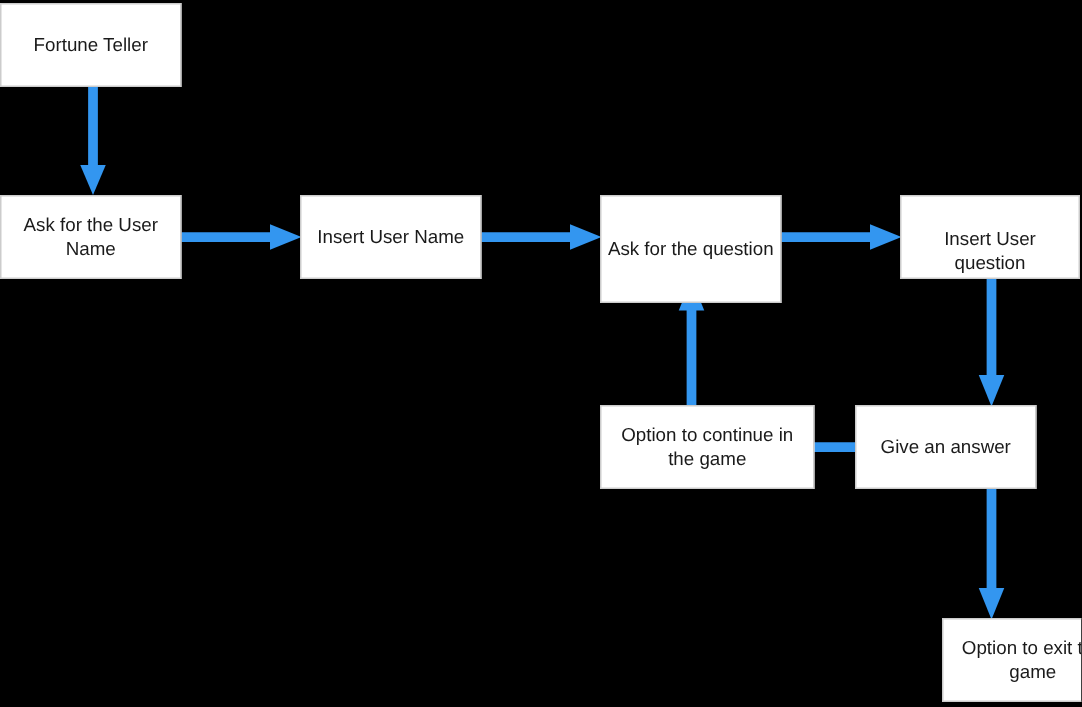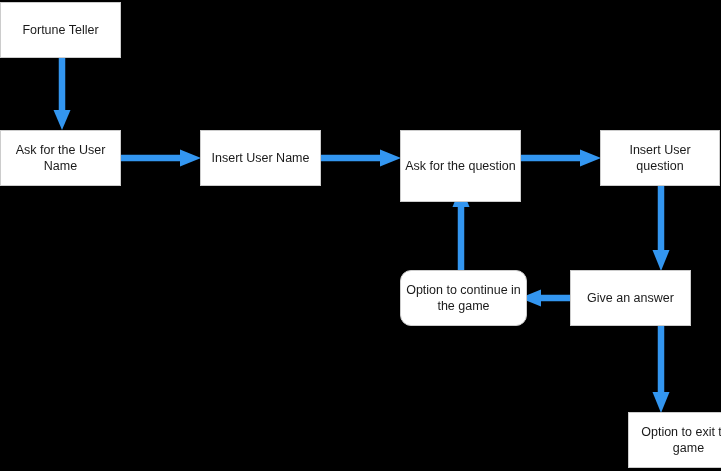--- a/index.html
+++ b/index.html
@@ -117,25 +117,25 @@
   </div>
 
   <div class="node" style="left:200px; top:130px; width:121px; height:56px;">
     <span class="node-label">Insert User Name</span>
   </div>
 
   <div class="node" style="left:400px; top:130px; width:121px; height:72px;">
     <span class="node-label">Ask for the question</span>
   </div>
 
-  <div class="node" style="left:600px; top:130px; width:120px; height:56px;">
+  <div class="node" style="left:600px; top:130px; width:120px; height:56px;align-items:flex-end;">
     <span class="node-label">Insert User question</span>
   </div>
 
-  <div class="node" style="left:400px; top:270px; width:127px; height:56px;border-radius:11px;">
+  <div class="node" style="left:400px; top:270px; width:143px; height:56px;">
     <span class="node-label">Option to continue in the game</span>
   </div>
 
   <div class="node" style="left:570px; top:270px; width:121px; height:56px;">
     <span class="node-label">Give an answer</span>
   </div>
 
   <div class="node" style="left:628px; top:412px; width:121px; height:56px;">
     <span class="node-label">Option to exit the game</span>
   </div>

